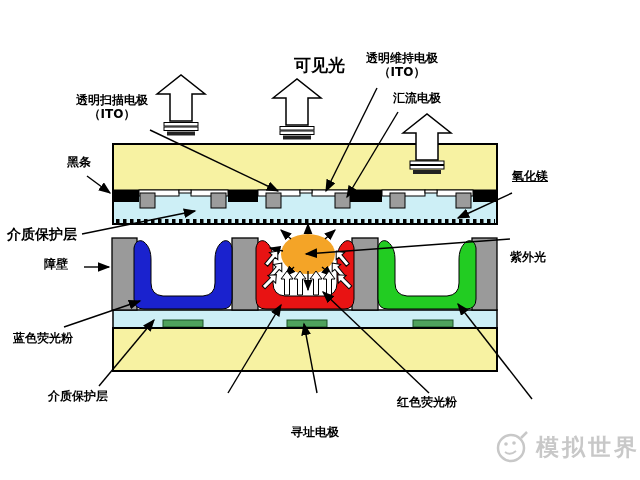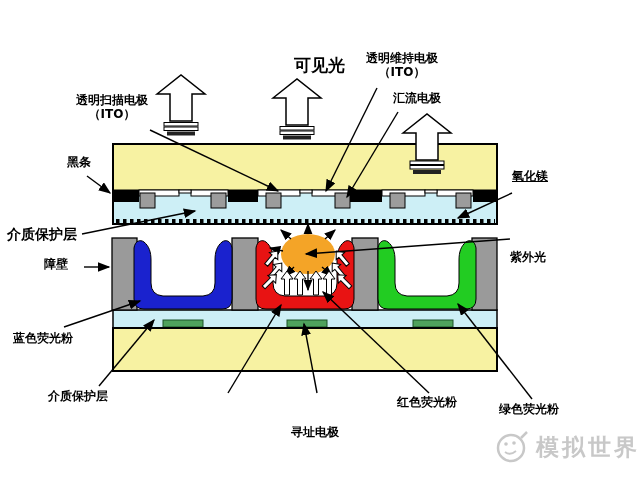--- a/index.html
+++ b/index.html
@@ -182,17 +182,16 @@
 
 <div class="lbl f16" style="left:13px;top:332px;">蓝色荧光粉</div>
 
 <div class="lbl f15" style="left:48px;top:390px;">介质保护层</div>
 
 
 <div class="lbl f16" style="left:291px;top:396px;margin-top:30px;">寻址电极</div>
 
 <div class="lbl f16" style="left:397px;top:396px;">红色荧光粉</div>
 
-<div class="lbl f16" style="left:499px;top:403px;">绿色荧光粉</div>
 
 <div class="watermark-text">模拟世界</div>
 
 </div>
 
 </body></html>

